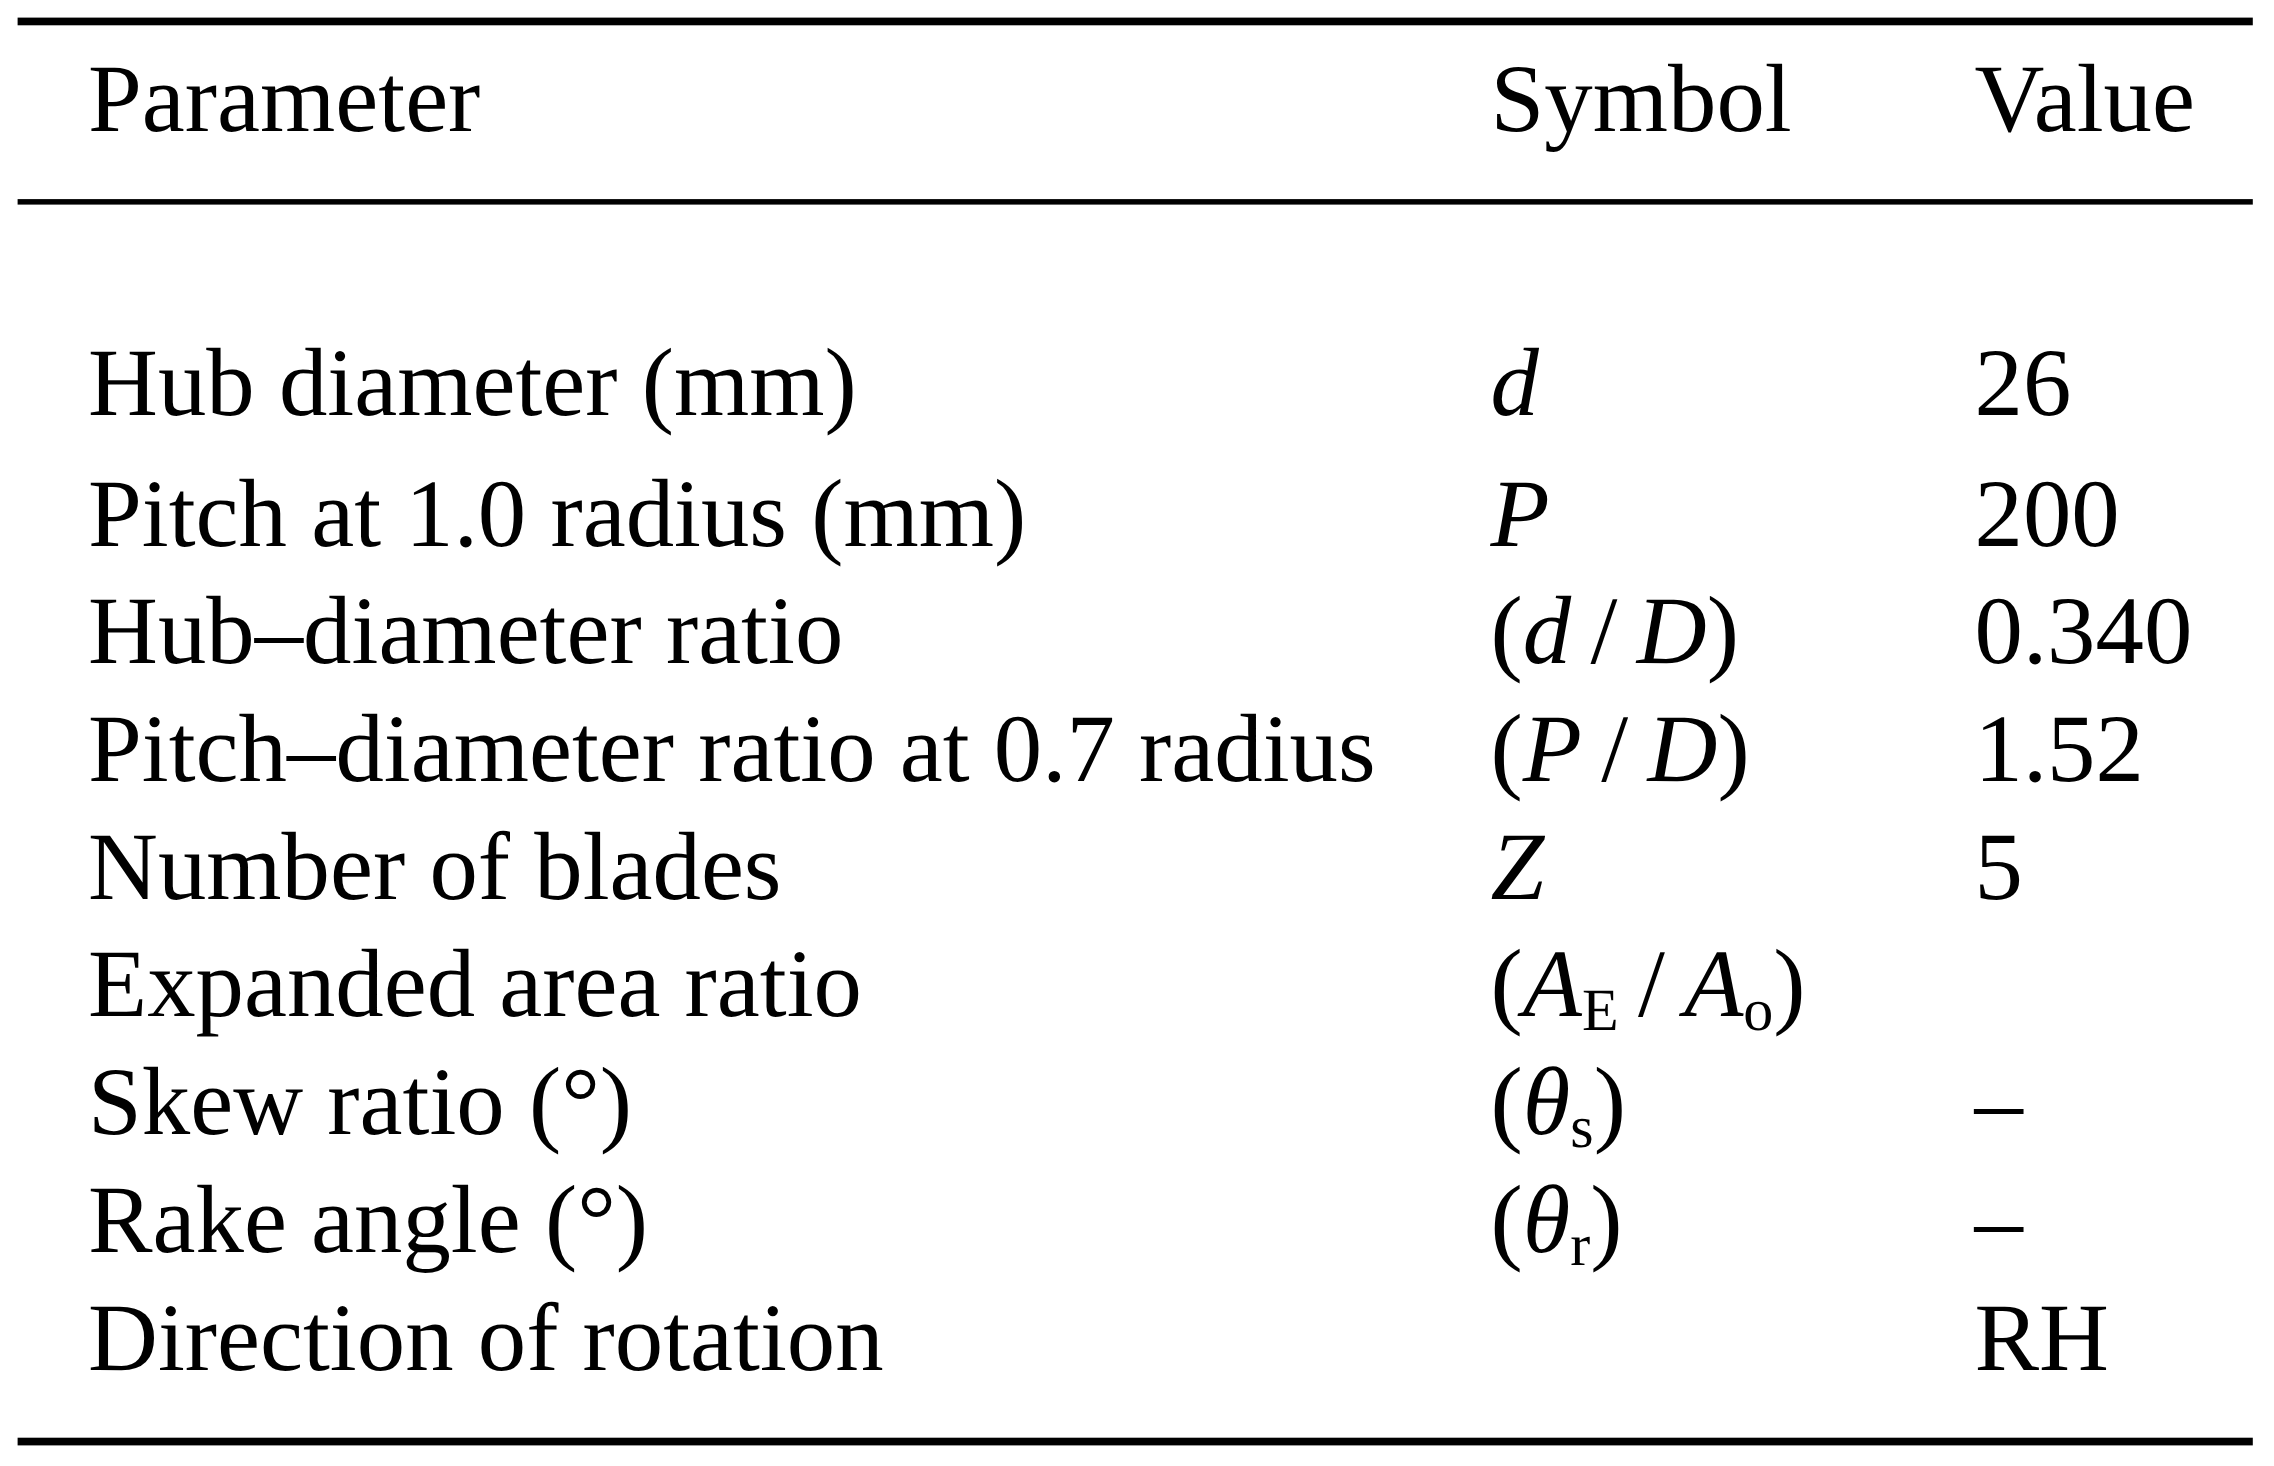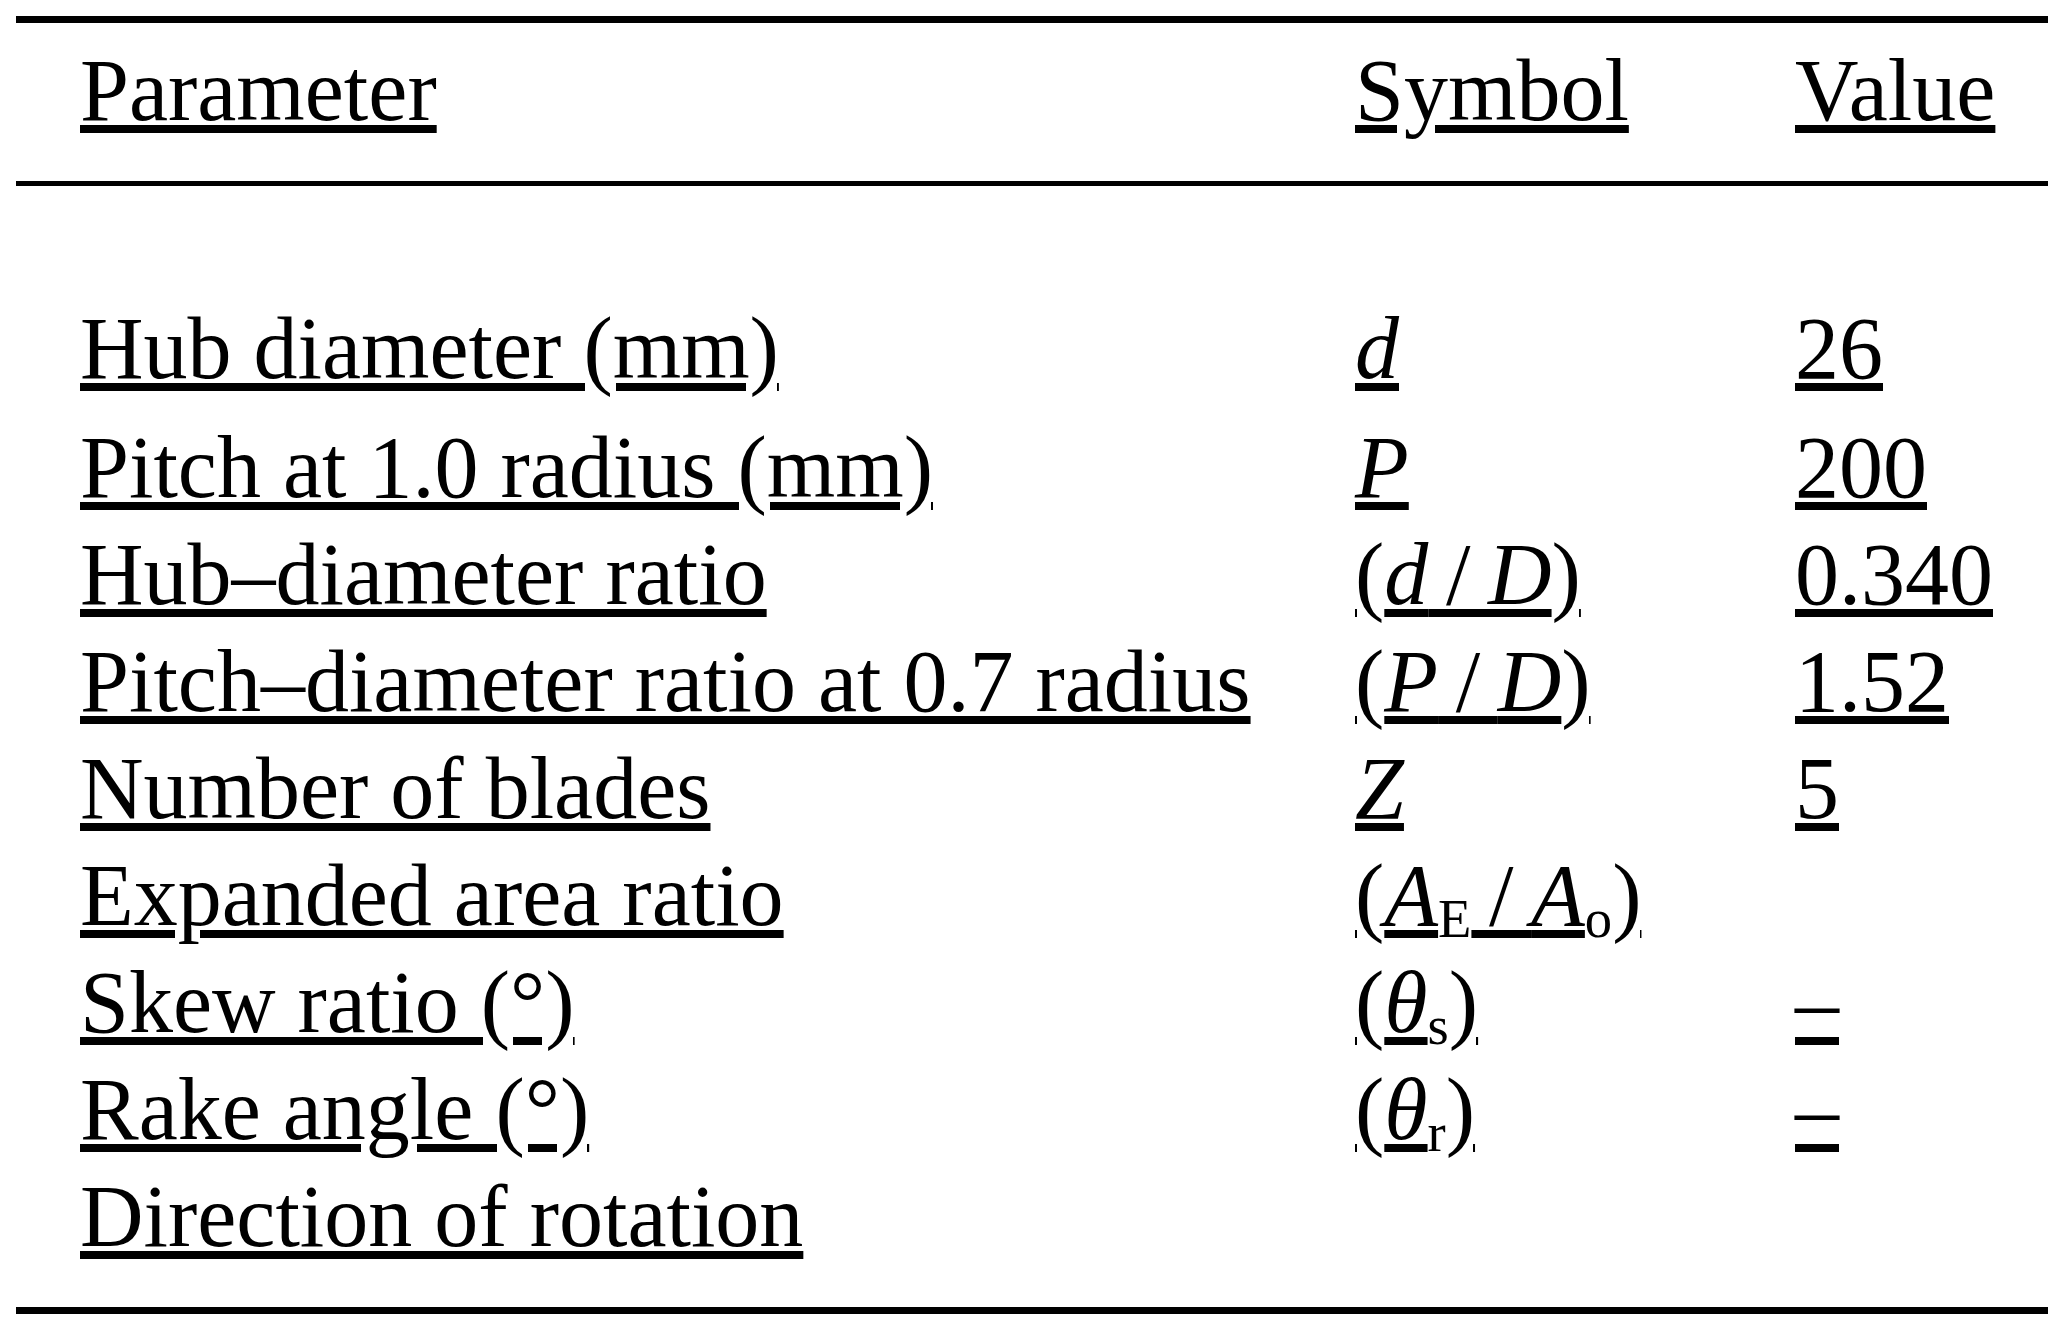--- a/index.html
+++ b/index.html
@@ -26,21 +26,21 @@
   .row {
     position: absolute;
     left: 0;
     width: 2067px;
     display: grid;
     grid-template-columns: 1275px 440px auto;
     padding-left: 80px;
     box-sizing: border-box;
     white-space: nowrap;
   }
-  .cell { overflow: visible; text-decoration: underline; }
+  .cell { overflow: visible; }
   .cell sub {
     font-size: 62%;
     line-height: 0;
     vertical-align: -0.22em;
   }
 </style>
 </head>
 <body>
 
 <div class="page">
@@ -99,17 +99,18 @@
 
   <div class="row" style="top:1066px">
     <div class="cell">Rake angle (°)</div>
     <div class="cell"><span>(</span><span style="font-style: italic;">θ</span><sub>r</sub><span>)</span></div>
     <div class="cell">–</div>
   </div>
 
   <div class="row" style="top:1173px">
     <div class="cell">Direction of rotation</div>
     <div class="cell"></div>
+    <div class="cell">RH</div>
   </div>
 
   <div class="rule bottom"></div>
 
 </div>
 
 </body></html>

